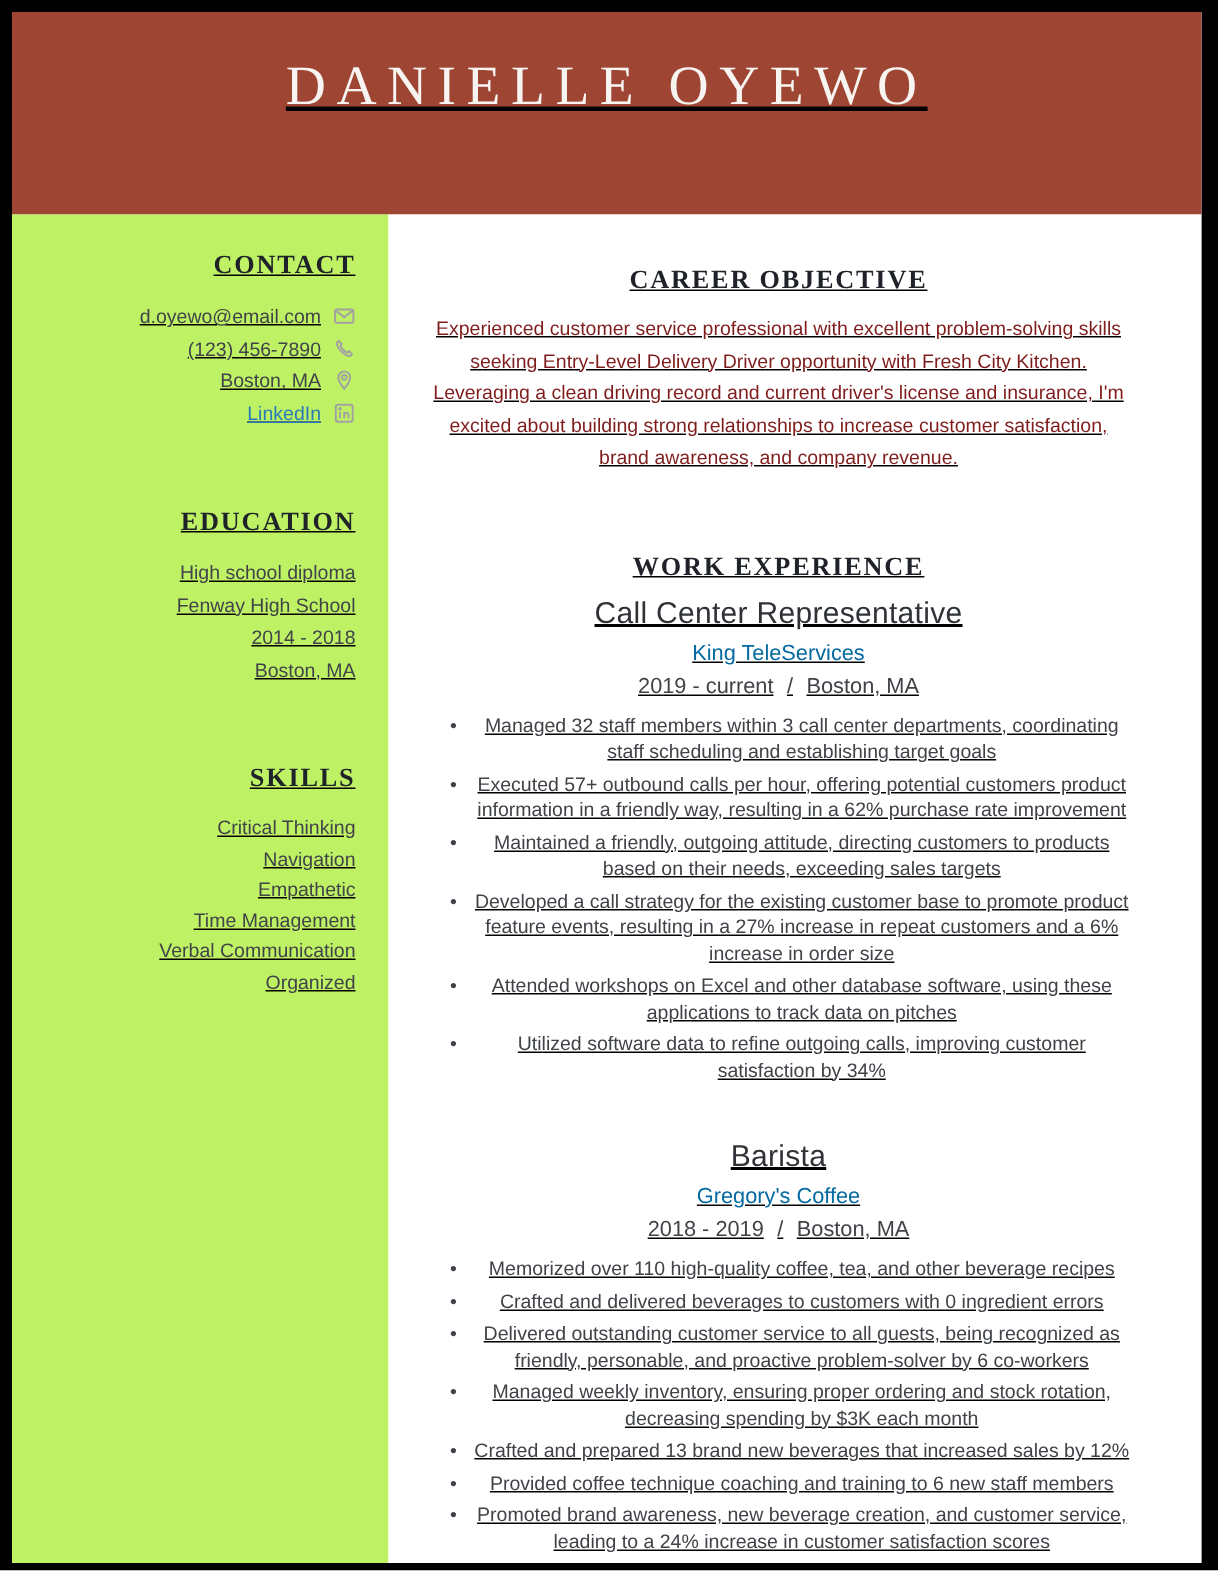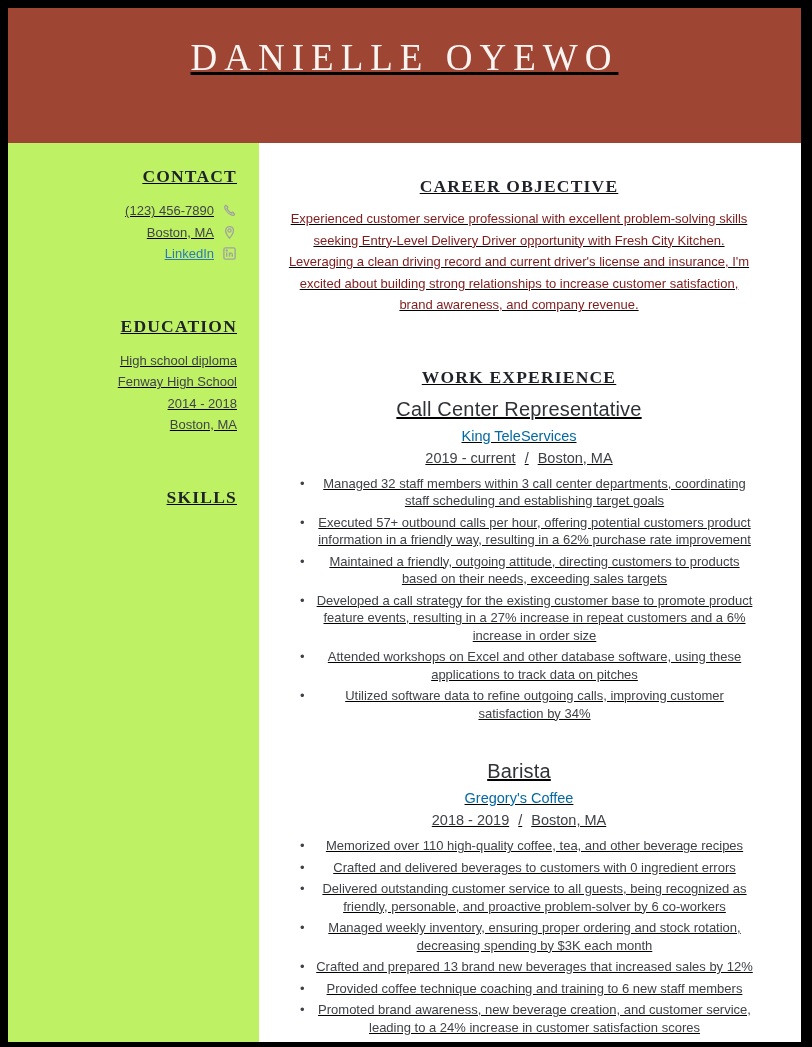--- a/index.html
+++ b/index.html
@@ -133,20 +133,29 @@
     </header>
 
     <div class="columns">
 
       <aside class="sidebar">
 
         <section>
           <div class="sec-heading">CONTACT</div>
           <div class="contact-list">
             <div class="contact-row">
+              <span>d.oyewo@email.com</span>
+              <span class="icon">
+                <svg viewBox="0 0 16 16">
+                    <rect x="1.5" y="3.5" width="13" height="9.5" rx="1"></rect>
+                    <path d="M2 4.5 L8 9 L14 4.5"></path>
+                  </svg>
+              </span>
+            </div>
+            <div class="contact-row">
               <span>(123) 456-7890</span>
               <span class="icon">
                 <svg viewBox="0 0 16 16">
                     <path d="M4 2.5 C3 3 2.5 4 3 5.5 C4 8.5 7.5 12 10.5 13 C12 13.5 13 13 13.5 12 L11.5 9.8 L10 10.8 C8.5 10 6 7.5 5.2 6 L6.2 4.5 Z"></path>
                   </svg>
               </span>
             </div>
             <div class="contact-row">
               <span>Boston, MA</span>
               <span class="icon">
@@ -175,20 +184,28 @@
           <ul class="side-lines">
             <li>High school diploma</li>
             <li>Fenway High School</li>
             <li>2014 - 2018</li>
             <li>Boston, MA</li>
           </ul>
         </section>
 
         <section>
           <div class="sec-heading">SKILLS</div>
+          <ul class="skills-list">
+            <li>Critical Thinking</li>
+            <li>Navigation</li>
+            <li>Empathetic</li>
+            <li>Time Management</li>
+            <li>Verbal Communication</li>
+            <li>Organized</li>
+          </ul>
         </section>
 
       </aside>
 
       <main class="main">
 
         <section>
           <div class="sec-heading">CAREER OBJECTIVE</div>
           <p class="objective-text">Experienced customer service professional with excellent problem-solving skills seeking Entry-Level Delivery Driver opportunity with Fresh City Kitchen. Leveraging a clean driving record and current driver's license and insurance, I'm excited about building strong relationships to increase customer satisfaction, brand awareness, and company revenue.</p>
         </section>

